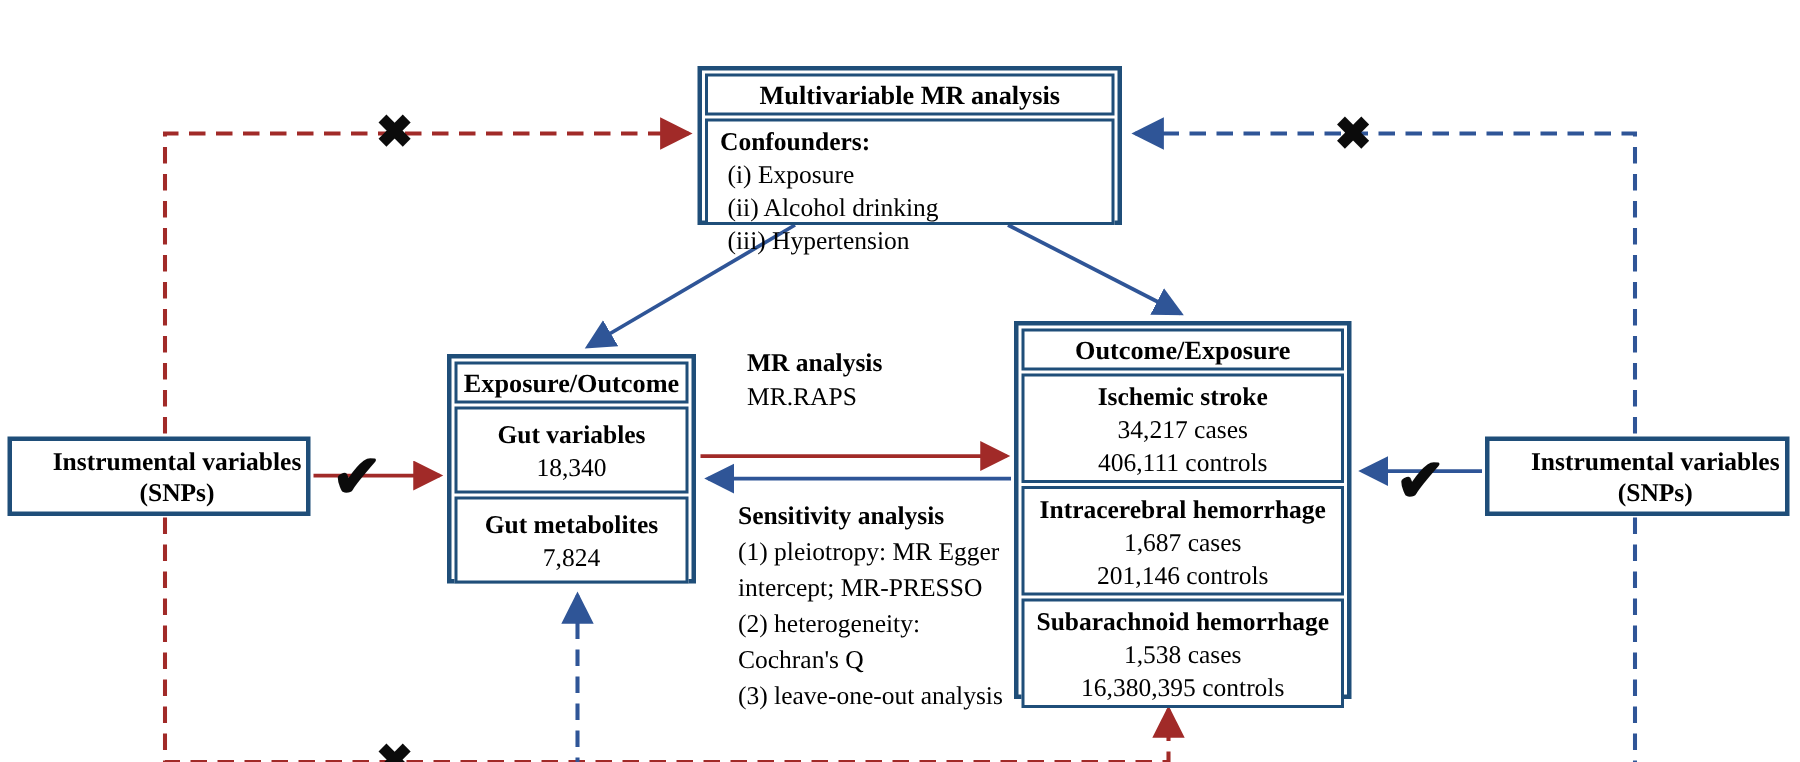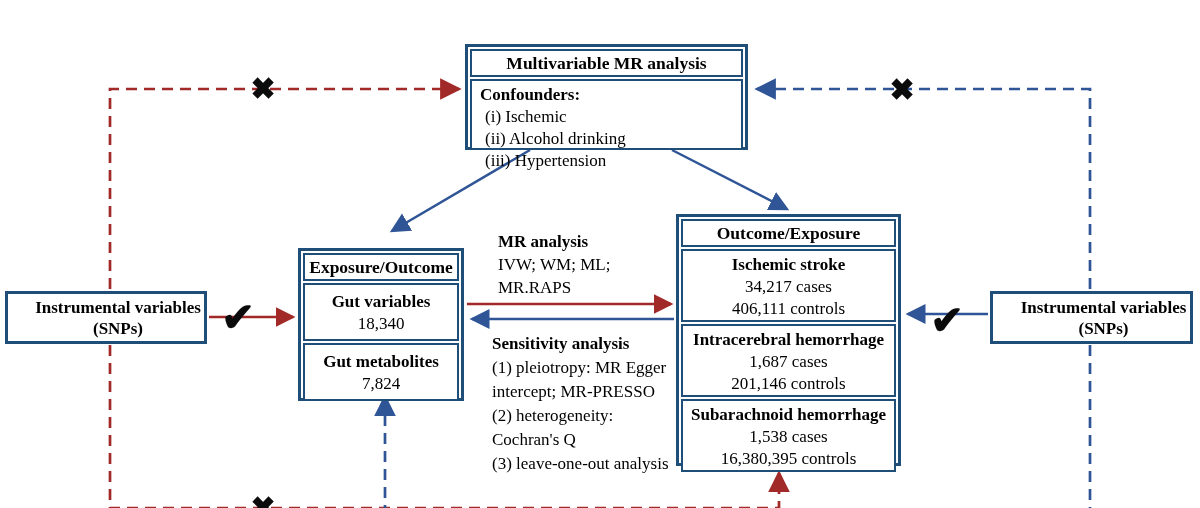--- a/index.html
+++ b/index.html
@@ -70,38 +70,38 @@
 
     <path d="M1090,253 L1090,53 L757,53" stroke="#2F5597" stroke-width="2.7" fill="none" stroke-dasharray="11,7" marker-end="url(#ar-blue)"></path>
     <path d="M1090,309 L1090,492 L385,492 L385,361" stroke="#2F5597" stroke-width="2.7" fill="none" stroke-dasharray="11,7" marker-end="url(#ar-blue)"></path>
   </svg>
 
   <div class="box compound" style="left:465px; top:8px; width:283px; height:106px;">
     <div class="section first box-header">Multivariable MR analysis</div>
     <div class="section mv-body" style="height:71px;">
       <span class="mv-label">Confounders:</span>
       <span class="mv-items">
-        <div>(i) Ischemic</div>
+        <div>(i) Exposure</div>
         <div>(ii) Alcohol drinking</div>
         <div>(iii) Hypertension</div>
       </span>
     </div>
   </div>
 
   <div class="box iv-box" style="left:5px; top:255px; width:202px; height:53px;">
     <div>Instrumental variables</div>
     <div>(SNPs)</div>
   </div>
 
   <div class="box iv-box" style="left:990px; top:255px; width:203px; height:53px;">
     <div>Instrumental variables</div>
     <div>(SNPs)</div>
   </div>
 
-  <div class="box compound" style="left:298px; top:212px; width:166px; height:153px;">
+  <div class="box compound" style="left:298px; top:200px; width:166px; height:153px;">
     <div class="section first box-header">Exposure/Outcome</div>
     <div class="section exp-sec">
       <div class="sec-title">Gut variables</div>
       <div class="sec-line">18,340</div>
     </div>
     <div class="section exp-sec">
       <div class="sec-title">Gut metabolites</div>
       <div class="sec-line">7,824</div>
     </div>
   </div>
@@ -120,21 +120,20 @@
     </div>
     <div class="section">
       <div class="sec-title">Subarachnoid hemorrhage</div>
       <div class="sec-line">1,538 cases</div>
       <div class="sec-line">16,380,395 controls</div>
     </div>
   </div>
 
   <div class="floating-text" style="left:498px; top:194px;">
     <div class="ft-title">MR analysis</div>
-    <div class="ft-line">IVW; WM; ML;</div>
     <div class="ft-line">MR.RAPS</div>
   </div>
 
   <div class="floating-text" style="left:492px; top:296px;">
     <div class="ft-title sens-line">Sensitivity analysis</div>
     <div class="sens-line">(1) pleiotropy: MR Egger</div>
     <div class="sens-line">intercept; MR-PRESSO</div>
     <div class="sens-line">(2) heterogeneity:</div>
     <div class="sens-line">Cochran's Q</div>
     <div class="sens-line">(3) leave-one-out analysis</div>

